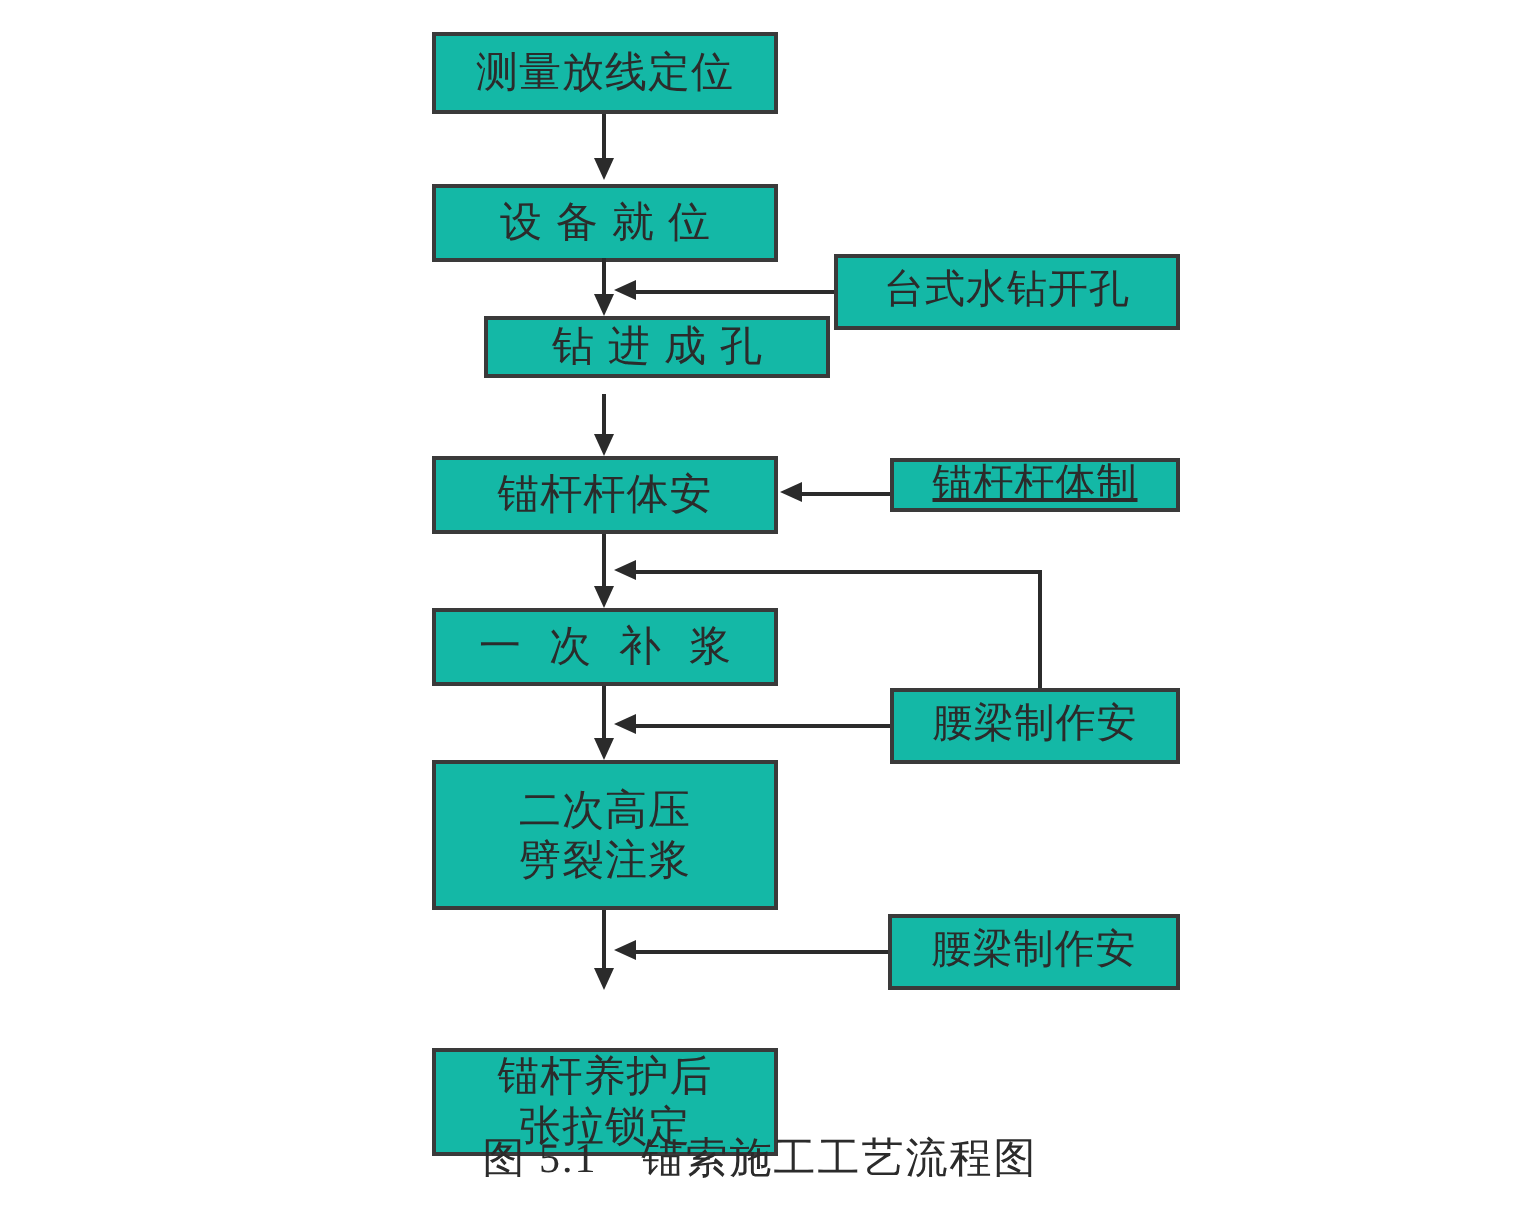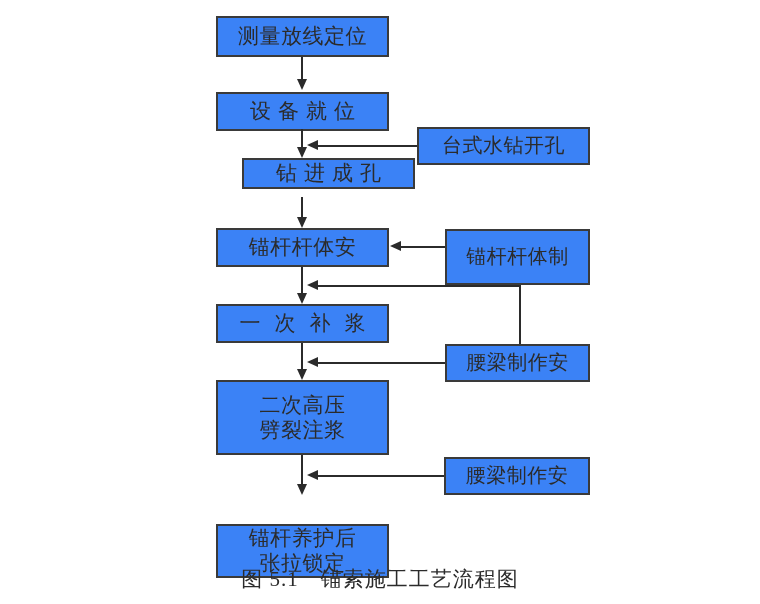--- a/index.html
+++ b/index.html
@@ -12,21 +12,21 @@
     width: 760px;
     height: 604px;
     background: #ffffff;
     overflow: hidden;
     font-family: "Liberation Serif", "DejaVu Serif", serif;
   }
   .node {
     position: absolute;
     box-sizing: border-box;
     border: 2px solid #3a3a3a;
-    background: #3b82f6;
+    background: #14b8a6;
     display: flex;
     flex-direction: column;
     align-items: center;
     justify-content: center;
     color: #2b2b2b;
     line-height: 1.18;
     text-align: center;
     letter-spacing: 0.5px;
   }
   .node .ln {
@@ -124,21 +124,21 @@
 
   <div class="node main-node" style="top:524px; height:54px;">
     <span class="ln">锚杆养护后</span>
     <span class="ln">张拉锁定</span>
   </div>
 
   <div class="node side-node" style="left:417px; top:127px; width:173px; height:38px;">
     <span class="ln">台式水钻开孔</span>
   </div>
 
-  <div class="node side-node" style="left:445px; top:229px; width:145px; height:56px;">
+  <div class="node side-node" style="left:445px; top:229px; width:145px; height:27px;text-decoration:underline;">
     <span class="ln">锚杆杆体制</span>
   </div>
 
   <div class="node side-node" style="left:445px; top:344px; width:145px; height:38px;">
     <span class="ln">腰梁制作安</span>
   </div>
 
   <div class="node side-node" style="left:444px; top:457px; width:146px; height:38px;">
     <span class="ln">腰梁制作安</span>
   </div>

